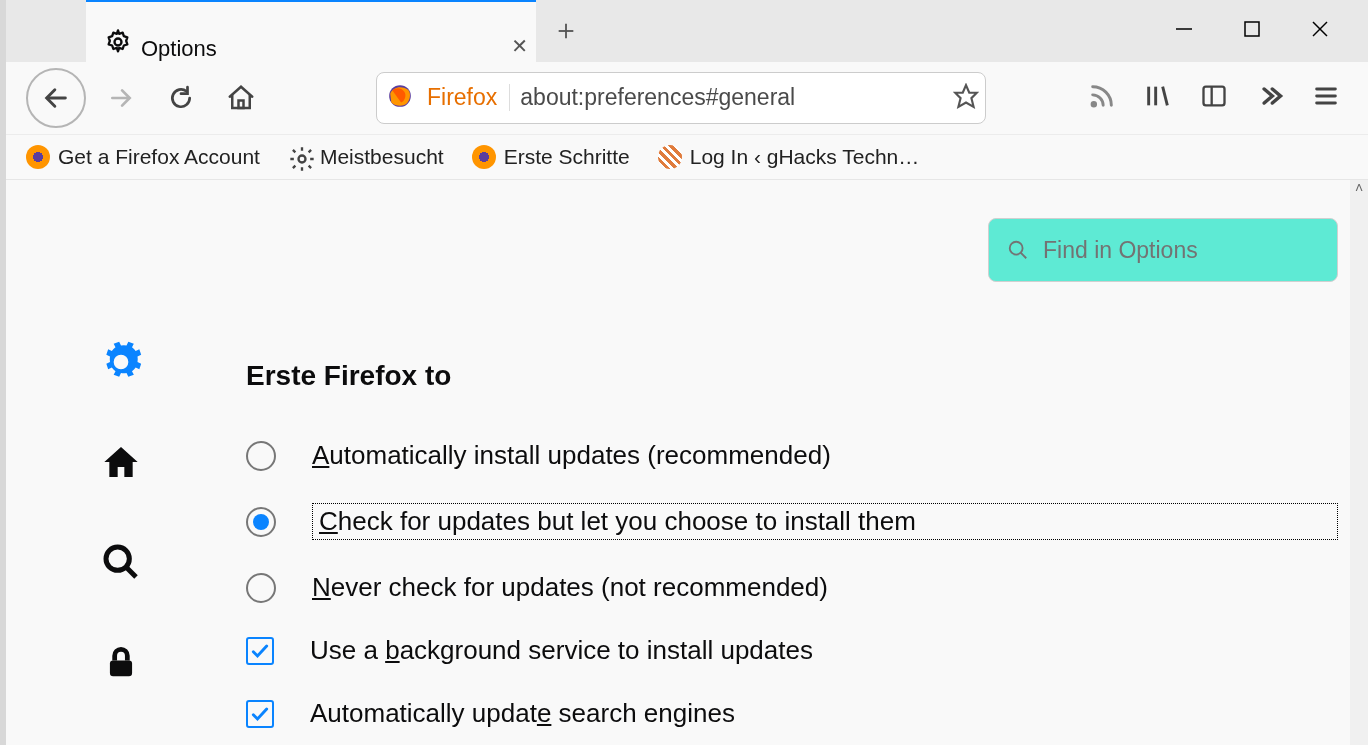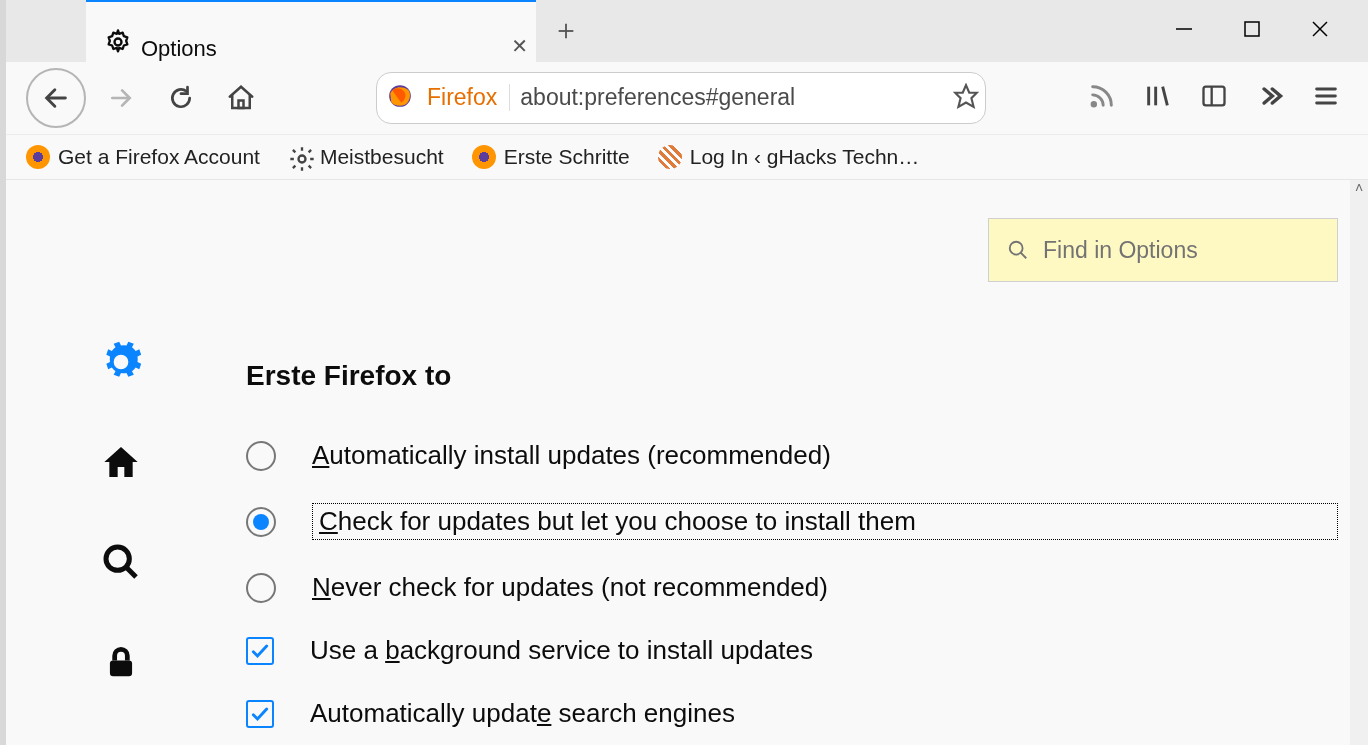--- a/index.html
+++ b/index.html
@@ -76,21 +76,21 @@
 .back-circle {
   width: 60px; height: 60px;
   border: 2px solid #b5b5b5;
   border-radius: 50%;
   display: flex; align-items: center; justify-content: center;
 }
 .urlbar {
   flex: 0 0 610px;
   height: 52px;
   border: 1px solid #ccc;
-  border-radius: 15px;
+  border-radius: 8px;
   margin-left: 100px;
   display: flex;
   align-items: center;
   padding: 0 6px 0 10px;
   gap: 10px;
   background: #fff;
 }
 .urlbar .identity { color: #e76f00; font-size: 23px; padding: 0 12px 0 4px; border-right: 1px solid #ddd; }
 .urlbar .url { flex: 1; font-size: 23px; color: #4a4a4a; overflow: hidden; white-space: nowrap; }
 .right-icons { display: flex; gap: 28px; margin-left: auto; align-items: center; padding-right: 8px;}
@@ -138,24 +138,24 @@
 .main {
   flex: 1;
   padding: 40px 30px 0 10px;
   position: relative;
 }
 .searchbox {
   position: absolute;
   top: 38px; right: 30px;
   width: 350px; height: 64px;
   border: 1px solid #d0d0d0;
-  border-radius: 0;
+  border-radius: 8px;
   display: flex; align-items: center;
   padding: 0 18px; gap: 14px;
-  background: #fef9c3;
+  background: #5eead4;
   font-size: 23px;
   color: #737373;
 }
 .section {
   margin-top: 140px;
 }
 .section h2 {
   font-size: 28px; font-weight: 600; color: #0c0c0d;
   margin-bottom: 32px;
 }

